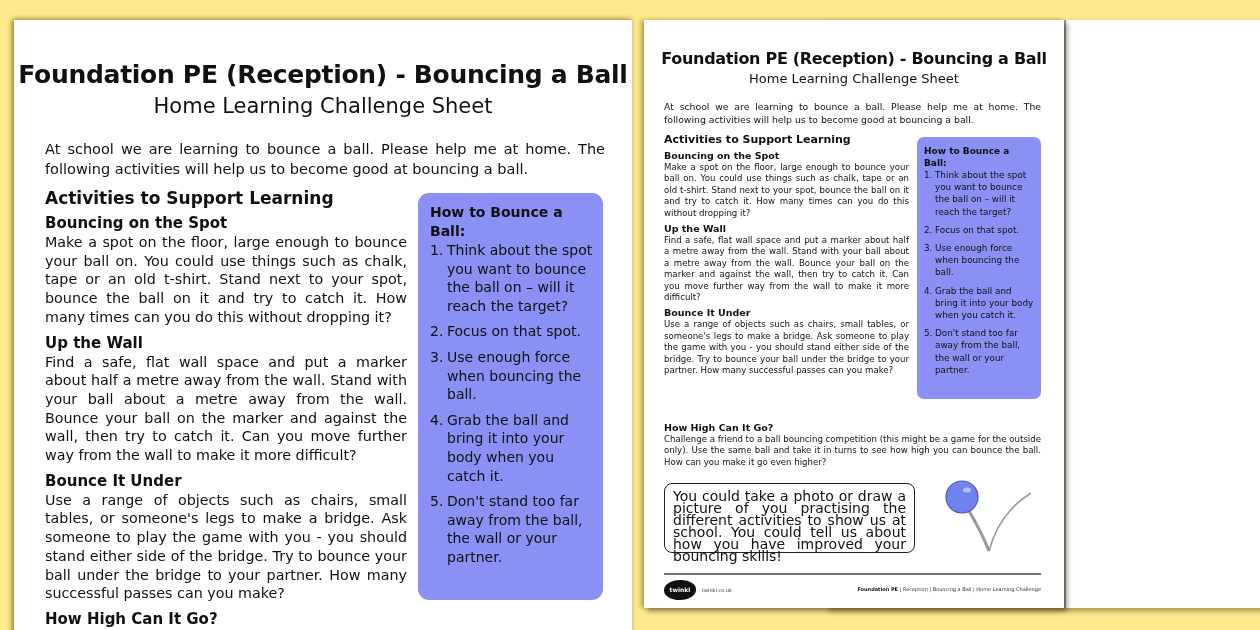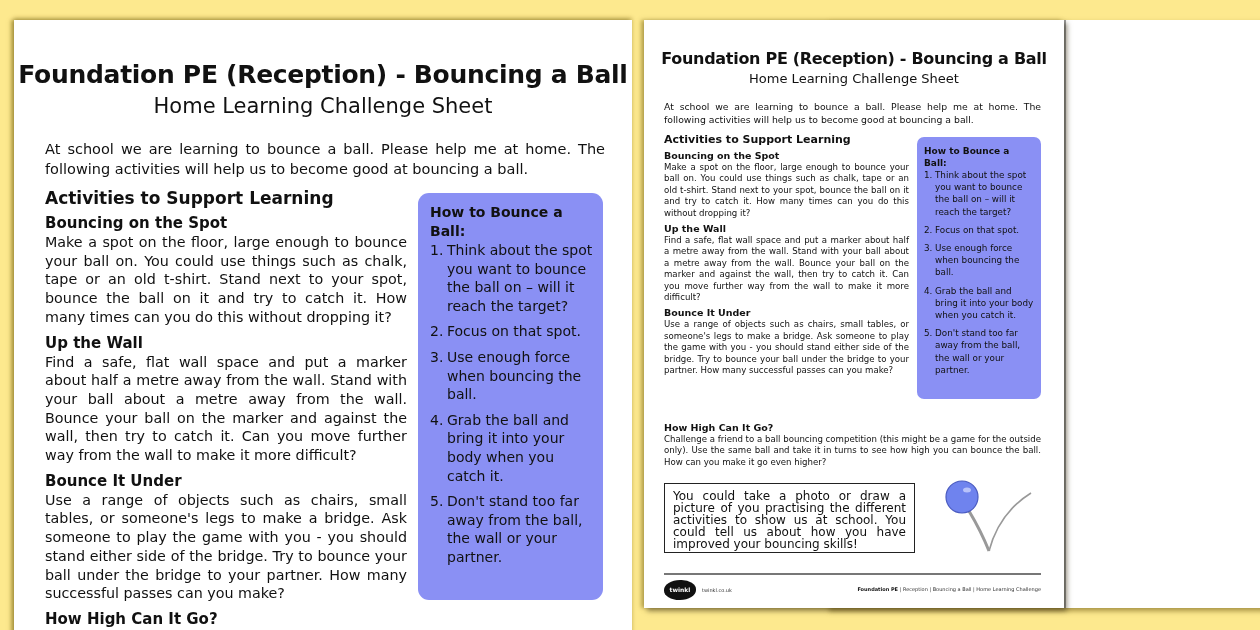--- a/index.html
+++ b/index.html
@@ -63,22 +63,22 @@
   .s-sh { font-size: 9.5px; font-weight: bold; line-height: 12px; }
   .s-p { font-size: 8.6px; line-height: 11.4px; text-align: justify; margin-bottom: 4px; }
   .s-wide { position: absolute; left: 20px; width: 377px; top: 402px; }
   .s-box { position: absolute; left: 273px; top: 117px; width: 124px; height: 262px;
     background: #8a90f4; border-radius: 7px; padding: 8px 6px 6px 7px; }
   .s-box .bh { font-size: 9px; font-weight: bold; line-height: 12px; }
   .s-box ol { list-style: none; }
   .s-box li { font-size: 8.8px; line-height: 12.2px; display: flex; margin-bottom: 6px; }
   .s-box li .n { width: 11px; flex: none; }
   .s-note { position: absolute; left: 20px; top: 463px; width: 251px; height: 70px;
-    border: 1.6px solid #222; border-radius: 0; padding: 6px 8px;
-    font-size: 12px; line-height: 12px; text-align: justify; }
+    border: 1.6px solid #222; border-radius: 8px; padding: 6px 8px;
+    font-size: 14px; line-height: 12px; text-align: justify; }
   .s-ball { position: absolute; left: 285px; top: 455px; width: 110px; height: 80px; }
   .s-rule { position: absolute; left: 20px; width: 377px; top: 553px; height: 2px; background: #777; }
   .s-footer-logo { position: absolute; left: 20px; top: 560px; width: 32px; height: 20px;
     background: #111; border-radius: 50% 45% 50% 48%; color: #fff;
     font-size: 6px; font-weight: bold; text-align: center; line-height: 20px; }
   .s-footer-url { position: absolute; left: 58px; top: 567px; font-size: 5px; color: #333; }
   .s-footer-right { position: absolute; right: 23px; top: 566px; font-size: 5px; color: #333; }
   .s-footer-right b { color: #111; }
 
   

